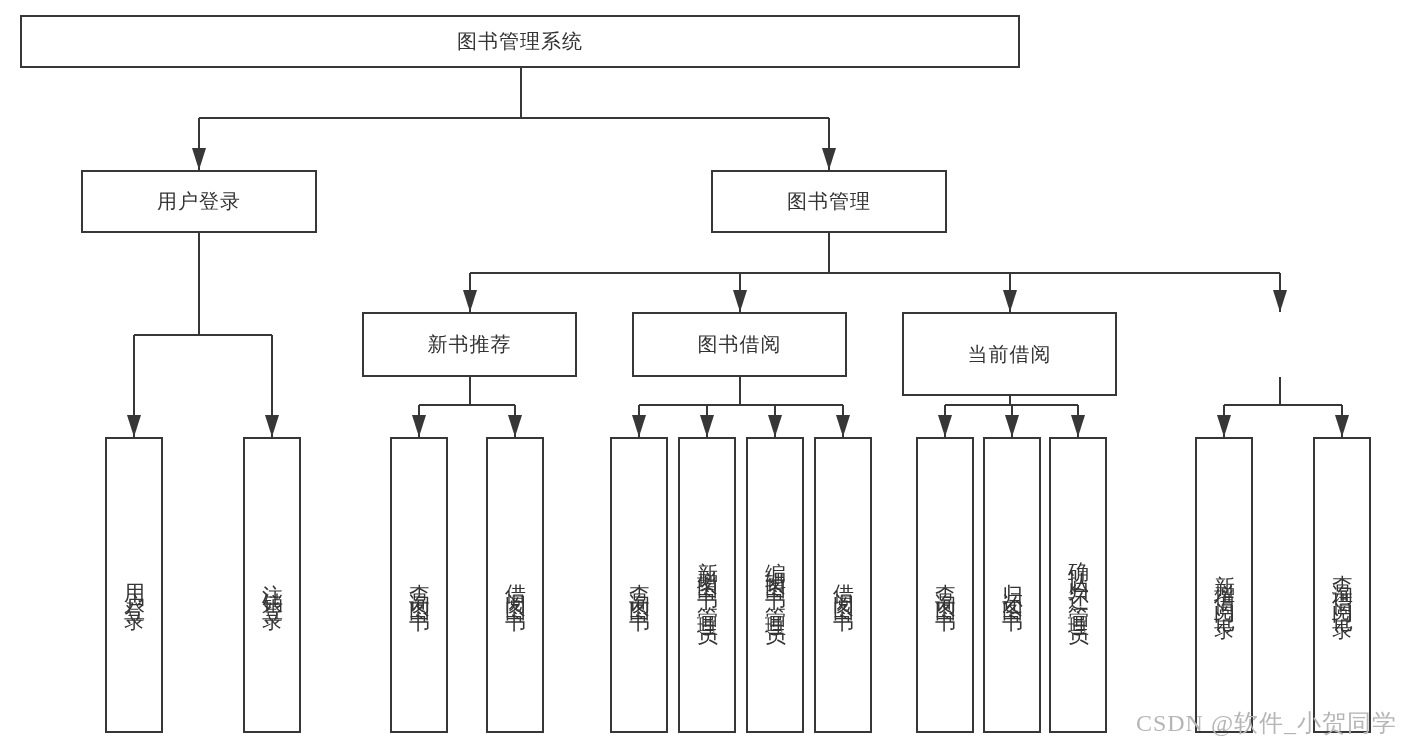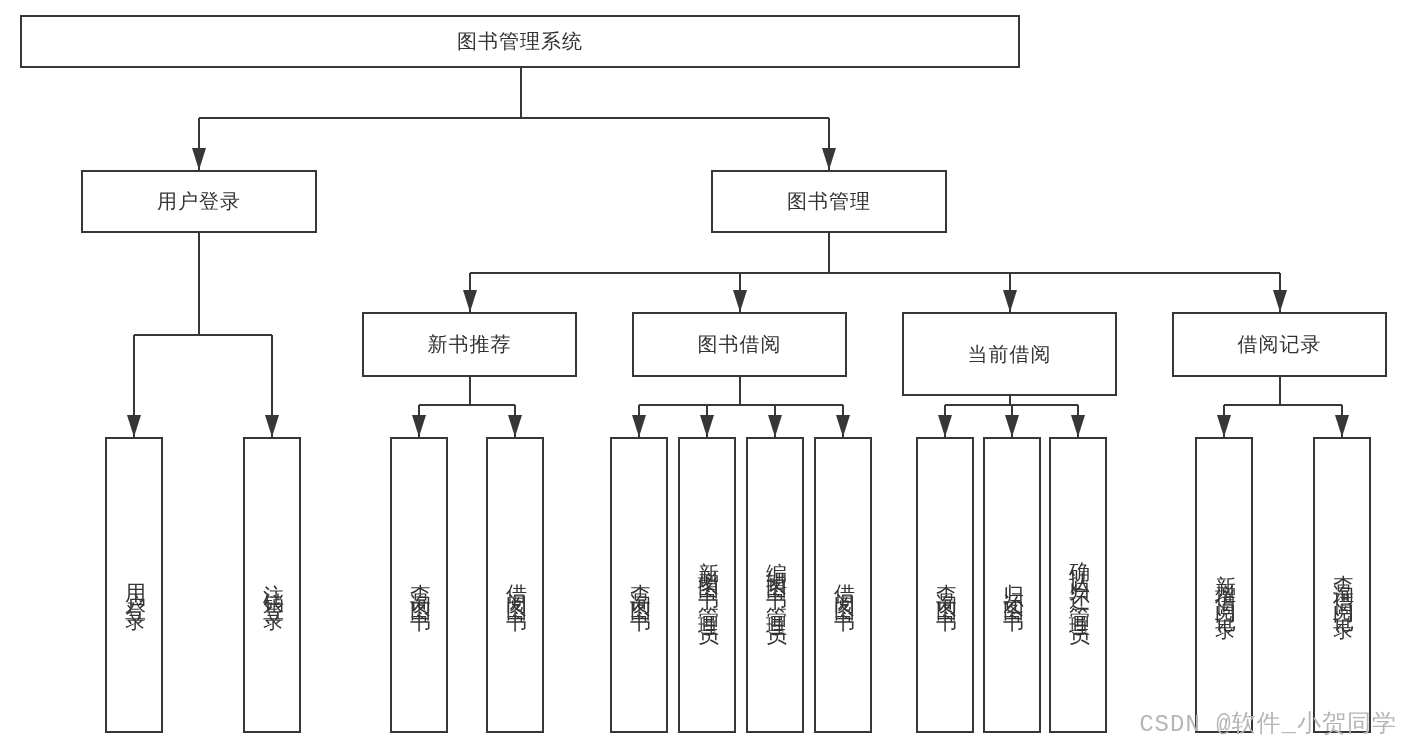--- a/index.html
+++ b/index.html
@@ -7,21 +7,21 @@
     --box-border:#373737;
     --text:#333333;
     --watermark-text:#b5b5b5;
     --background:#ffffff;
   }
   html,body{margin:0;padding:0;background:var(--background);}
   .canvas{
     position:relative;
     width:1405px;height:747px;
     background:var(--background);
-    font-family:Liberation Mono, monospace;
+    font-family:Liberation Serif, serif;
     overflow:hidden;
   }
   svg.wires{position:absolute;left:0;top:0;z-index:1;pointer-events:none;}
   .ln,.ar{stroke:var(--line);stroke-width:2;fill:none;}
   .ar{marker-end:url(#arrowhead);}
   #arrowhead path{fill:var(--line);stroke:none;}
 
   .node{
     position:absolute;z-index:2;box-sizing:border-box;
     background:var(--background);
@@ -125,21 +125,20 @@
   </svg>
 
   <div class="node n-root">图书管理系统</div>
 
   <div class="node n-login">用户登录</div>
   <div class="node n-mgmt">图书管理</div>
 
   <div class="node n-rec">新书推荐</div>
   <div class="node n-bor">图书借阅</div>
   <div class="node n-cur">当前借阅</div>
-  <div class="node n-hist">借阅记录</div>
 
   <div class="leaf lf-1">
     <span class="vtext">用户登录</span>
   </div>
   <div class="leaf lf-2">
     <span class="vtext">注销登录</span>
   </div>
 
   <div class="leaf lf-3">
     <span class="vtext">查询图书</span>

